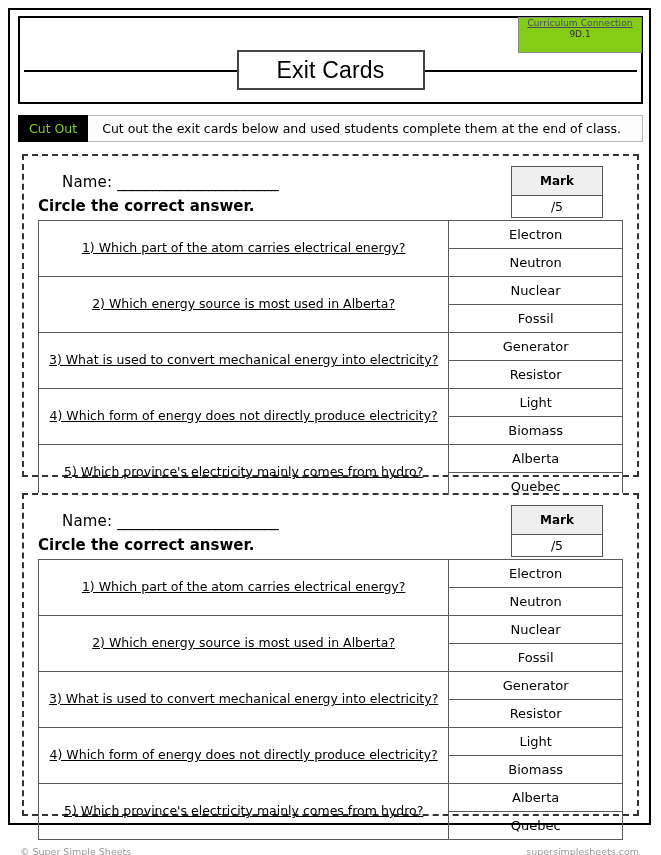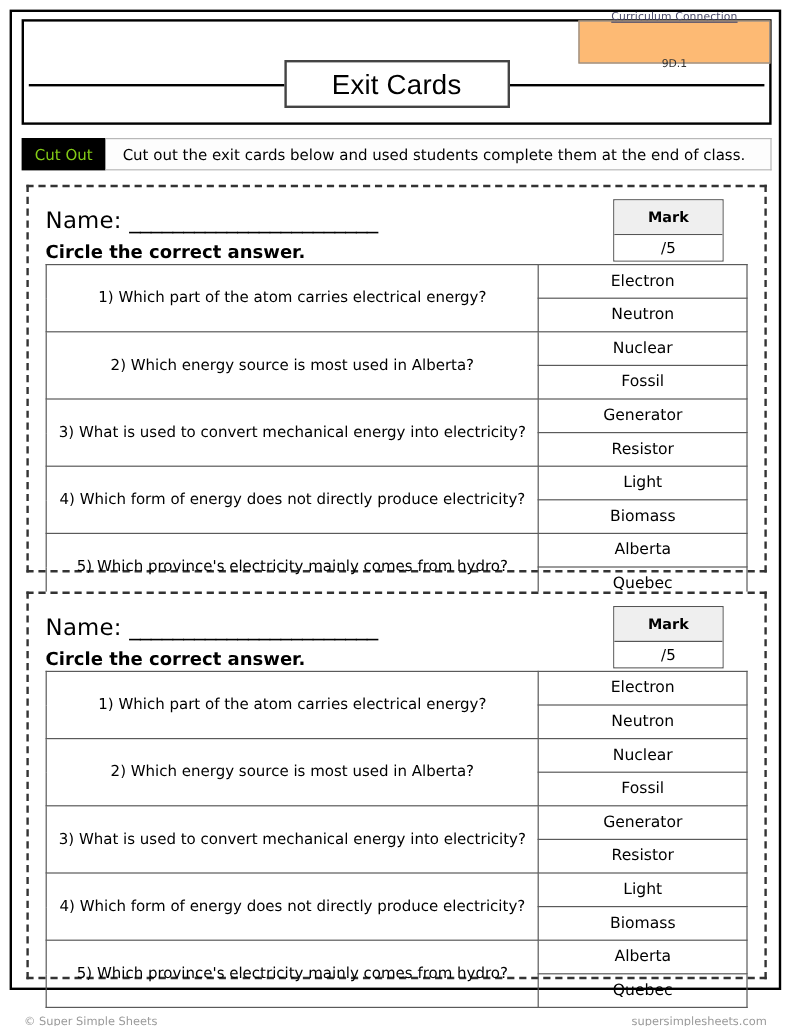--- a/index.html
+++ b/index.html
@@ -35,41 +35,40 @@
     width: 625px;
     height: 88px;
     border: 2px solid #000;
     box-sizing: border-box;
     background: #fff;
   }
   .curriculum-box {
     position: absolute;
     right: -1px;
     top: -1px;
-    width: 160px;
+    width: 124px;
     height: 36px;
-    background: #fdba74;
+    background: #84cc16;
     border: 1px solid #8a8a8a;
     box-sizing: border-box;
     display: flex;
     flex-direction: column;
     align-items: center;
-    justify-content: center;
+    justify-content: flex-start;
     line-height: 1.25;
   }
   .curriculum-title {
     font-size: 9px;
     color: #4a4a6a;
     text-decoration: underline;
     letter-spacing: .1px;
   }
   .curriculum-code {
     font-size: 9px;
     color: #333;
-    margin-top: 28px;
   }
 
   .title-rule {
     position: absolute;
     left: 4px;
     right: 4px;
     top: 52px;
     height: 2px;
     background: #000;
   }
@@ -136,23 +135,24 @@
     padding: 10px 14px 12px 14px;
   }
   #card-1 { top: 144px; height: 323px; }
   #card-2 { top: 483px; height: 323px; }
 
   .card-head {
     position: relative;
     height: 52px;
   }
   .name-line {
-    font-size: 19px;
+    font-size: 15px;
     padding-top: 7px;
     letter-spacing: .2px;
+    margin-left: 24px;
   }
   .name-blank {
     letter-spacing: -0.5px;
   }
   .circle-instruction {
     font-size: 15px;
     font-weight: bold;
     padding-top: 6px;
   }
   .mark-box {
@@ -188,20 +188,21 @@
   .qtable td {
     border: 1.5px solid #5a5a5a;
     text-align: center;
   }
   .q-cell {
     width: 67%;
     font-size: 12.5px;
     padding: 5px 9px;
     line-height: 1.35;
     vertical-align: middle;
+    text-decoration: underline;
   }
   .a-cell {
     font-size: 13px;
     text-align: center;
     padding: 3px 4px;
     height: 21px;
     vertical-align: middle;
   }
 
   

